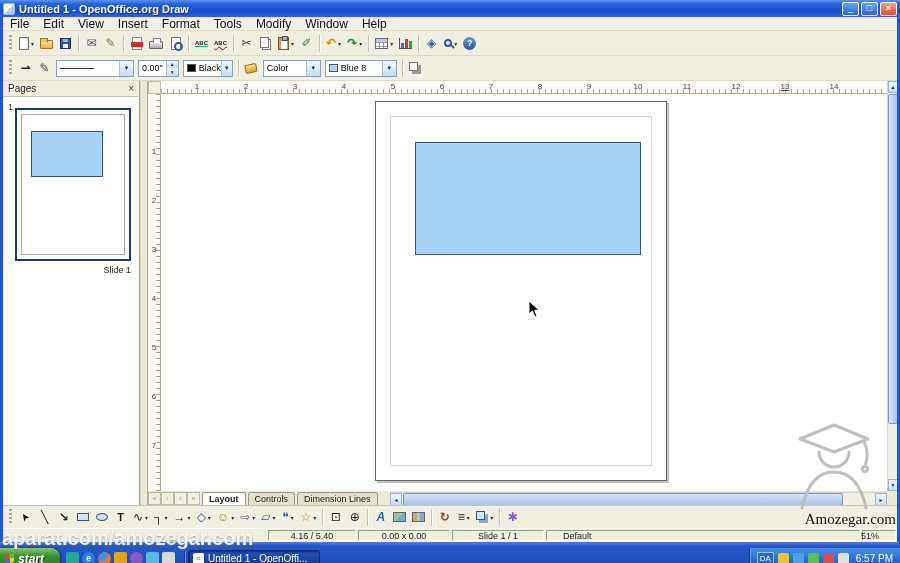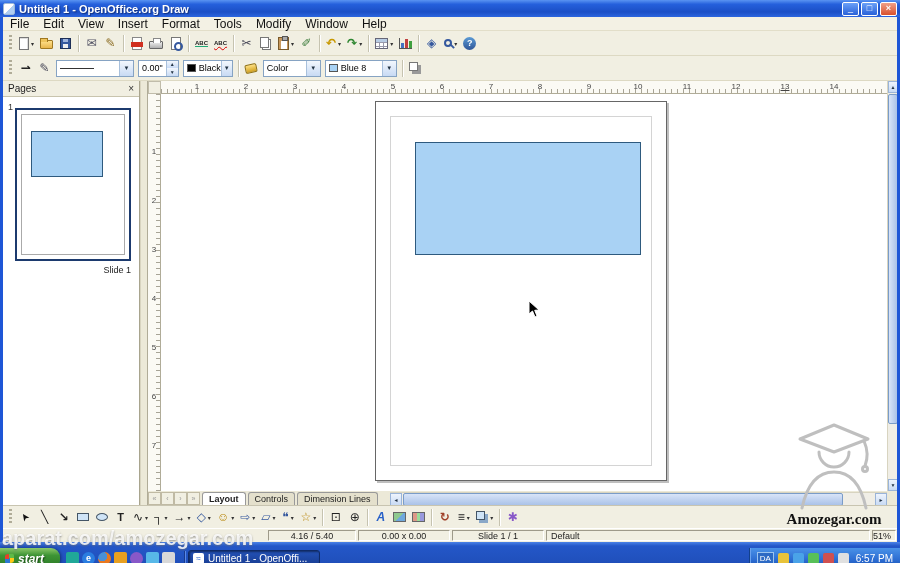--- a/index.html
+++ b/index.html
@@ -159,21 +159,21 @@
   .hs-arrow{position:absolute;top:0;width:12px;height:13px;background:linear-gradient(#eef4fd,#c8daf4);border:1px solid #9ab4d8;font-size:5px;color:#234;text-align:center;line-height:12px}
   .hs-arrow.left{left:0}.hs-arrow.left::before{content:"◄"}
   .hs-arrow.right{right:0}.hs-arrow.right::before{content:"►"}
   .hs-thumb{position:absolute;left:13px;top:0;width:440px;height:13px;background:linear-gradient(#d8e4f8,#aac2e8);border:1px solid #7a9cc8;border-radius:2px}
 
   
   .drawbar{position:absolute;left:3px;top:505px;width:894px;height:23px;background:#f1efe2;border-top:1px solid #c8c4b0;display:flex;align-items:center;z-index:4;padding-left:2px}
 
   
   .statusbar{position:absolute;left:3px;top:528px;width:894px;height:14px;background:#f1efe2;border-top:1px solid #fff;display:flex;font-size:9px;color:#222;z-index:4}
-  .sb-field{border:1px solid;border-color:#9e9a8a #fff #fff #9e9a8a;margin:1px;display:flex;align-items:center;justify-content:center;padding:0 4px;white-space:nowrap}
+  .sb-field{border:1px solid;border-color:#9e9a8a #fff #fff #9e9a8a;margin:1px;display:flex;align-items:center;justify-content:center;padding:0 16px;white-space:nowrap}
   .sb-spacer{width:262px;border:none}
   .sb-pos{width:88px}.sb-size{width:92px}.sb-slide{width:92px}
   .sb-style{flex:1;justify-content:flex-start}
   .sb-zoom{width:24px;justify-content:flex-end}
 
   
   .taskbar{position:absolute;left:0;top:542px;width:900px;height:33px;z-index:10;display:flex;align-items:center;
     background:linear-gradient(180deg,#4a82e8 0%,#2457c8 12%,#2050bc 60%,#17378e 100%)}
   .startbtn{width:60px;height:21px;border-radius:0 9px 9px 0;display:flex;align-items:center;gap:4px;padding-left:5px;
     background:linear-gradient(180deg,#8cc86a 0%,#3d9434 35%,#2e7d28 85%,#246020 100%);
@@ -196,21 +196,21 @@
     background:linear-gradient(180deg,#4a92e8 0%,#2a6ad0 60%,#1c50a8 100%);border-left:1px solid #12408c;box-shadow:inset 1px 0 0 #6aa2ee}
   .lang-badge{width:17px;height:14px;background:#2d6ac4;border:1px solid #9cc4ee;color:#fff;font-size:8px;display:flex;align-items:center;justify-content:center}
   .tricon{width:11px;height:11px;border-radius:2px}
   .t-1{background:#e8c33a}.t-2{background:#4aa3e8}.t-3{background:#58c058}.t-4{background:#d05050}.t-5{background:#e0e0e0}
   .clock{color:#fff;font-size:10px;margin-left:3px;white-space:nowrap}
 
   
   .wm-overlay{position:absolute;left:2px;top:527px;z-index:50;font-size:20px;font-weight:bold;
     color:rgba(255,255,255,.85);text-shadow:0 1px 2px rgba(110,110,110,.7);white-space:nowrap;pointer-events:none}
   .brand{position:absolute;left:772px;top:412px;width:124px;height:118px;z-index:40;pointer-events:none}
-  .brand-text{position:absolute;left:0;top:99px;width:124px;text-align:center;font-family:"Liberation Serif","DejaVu Serif",serif;font-weight:bold;font-size:15px;color:#111}
+  .brand-text{position:absolute;left:0;top:99px;width:124px;text-align:right;font-family:"Liberation Serif","DejaVu Serif",serif;font-weight:normal;font-size:15px;color:#111}
 </style>
 </head>
 <body>
 
 <div class="screen">
   <div class="edge left"></div>
   <div class="edge right"></div>
 
   <div class="titlebar">
     <span class="title-icon"></span>

